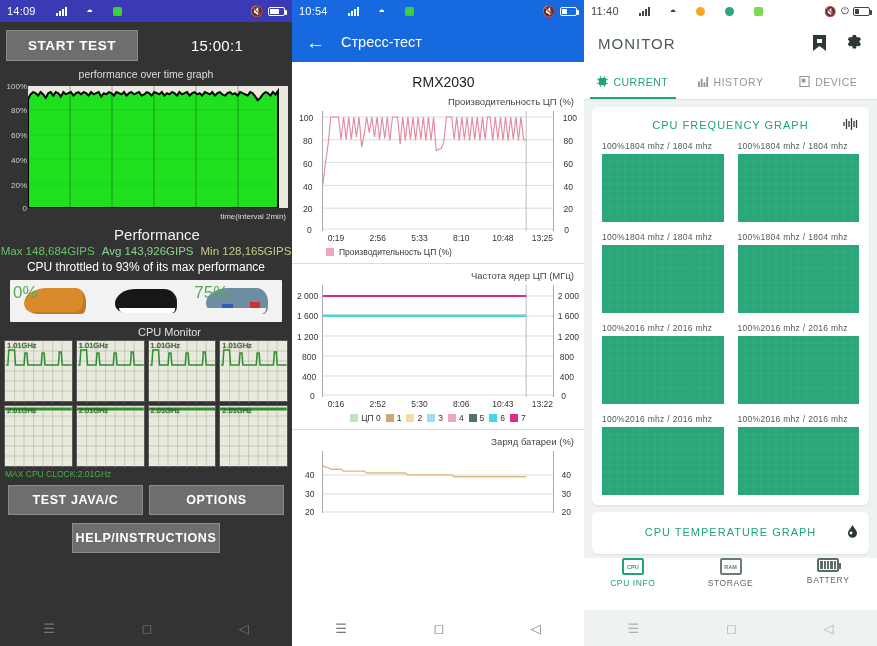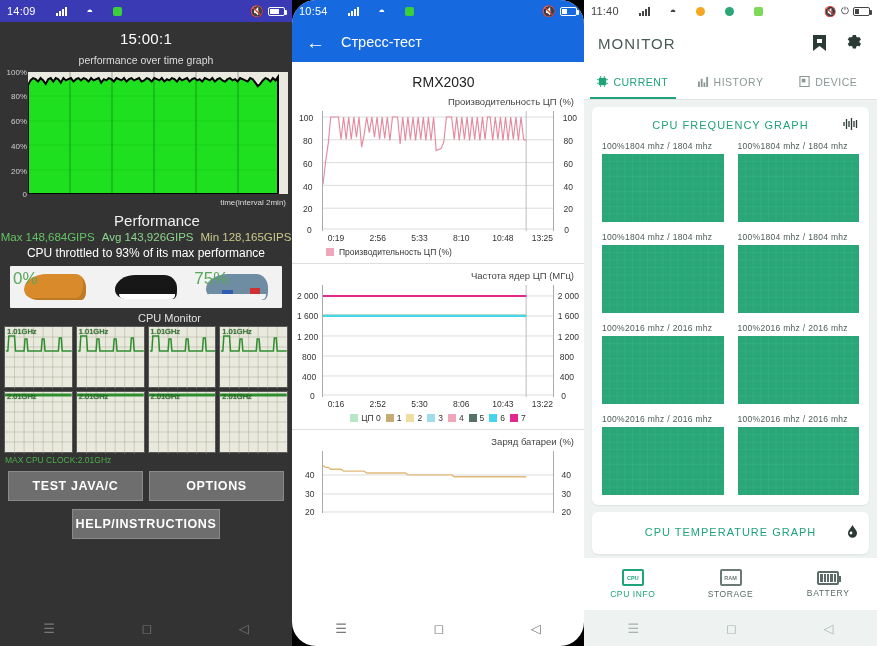--- a/index.html
+++ b/index.html
@@ -68,21 +68,21 @@
   .cpu-grid { margin: 2px 4px 0 4px; display:grid; grid-template-columns: repeat(4, 1fr); gap: 3px; }
   .cpu-cell { position: relative; height: 62px; background:#e9e9dd; border:1px solid #5a5a5a; }
   .cpu-cell .lbl { position:absolute; top:0px; left:2px; font-size:7.5px; color:#2f8f2f; z-index:3; text-shadow:0 0 1px #000;}
   .maxclock { font-size: 8.5px; color: #4cae4c; margin: 2px 0 0 5px; }
   .p1-btnrow { display:flex; gap: 6px; padding: 6px 8px 0 8px; }
   .p1-btnrow .btn-grey { flex: 1; font-size: 12.5px; }
   .p1-help { display:flex; justify-content:center; padding-top:8px; }
   .p1-help .btn-grey { width: 148px; font-size: 12.5px; }
 
   
-  .p2 { background: #fff; height: 646px; color: #222; border-radius: 24px; }
+  .p2 { background: #fff; height: 646px; color: #222; }
   .p2 .statusbar { background: #1769e0; color: #fff; }
   .p2-appbar { background:#1769e0; color:#fff; height: 40px; display:flex; align-items:center; gap: 16px; padding: 0 14px; }
   .p2-back { font-size: 19px; line-height:1; cursor:pointer; }
   .p2-title { font-size: 14.5px; text-align: center; }
   .p2-device { text-align:center; font-size: 14px; color: #222; padding: 12px 0 6px 0; margin-left: 11px; }
   .chart-cap { text-align:right; font-size: 9.5px; color: #444; padding-right: 10px; }
   .c2-wrap { position: relative; margin: 4px 4px 0 4px; }
   .c2-plot { position:relative; height: 120px; margin: 0 26px; border-left:1px solid #aaa; border-right:1px solid #aaa; }
   .c2-ylabel { position:absolute; font-size: 8.5px; color:#333; transform: translateY(-50%); }
   .c2-ylabel.l { left: 2px; } .c2-ylabel.r { right: 2px; }
@@ -107,21 +107,21 @@
   .p3-tab.active { color: #1fa37a; }
   .p3-tab.active:after{content:"";position:absolute;left:6px;right:6px;bottom:0;height:2.5px;background:#1fa37a;}
   .card { background:#fff; margin: 7px 8px 0 8px; border-radius: 6px; padding: 8px 10px 10px 10px; box-shadow: 0 1px 2px rgba(0,0,0,.07); }
   .card-head { display:flex; align-items:center; justify-content:center; position:relative; height:20px;}
   .card-title { font-size: 11px; letter-spacing: 1px; color:#1fa37a; }
   .card-head .ci { position:absolute; right:0; top:2px; }
   .freq-grid { display:grid; grid-template-columns: 1fr 1fr; gap: 10px 14px; margin-top:6px;}
   .freq-item .flabel { font-size: 8.5px; color:#4d5b57; letter-spacing: .3px; margin-bottom:3px; white-space:nowrap;}
   .freq-box { height: 68px; background:#2aa678; position:relative; overflow:hidden; }
   .p3-bottomnav { position:absolute; left:0; right:0; bottom: 36px; height: 52px; background:#fff; display:flex; }
-  .bn-item { flex:1; display:flex; flex-direction:column; align-items:center; justify-content:center; gap:3px; cursor:pointer;}
+  .bn-item { flex:1; display:flex; flex-direction:column; align-items:center; gap:3px; cursor:pointer;}
   .bn-label { font-size: 8.5px; letter-spacing:.6px; color:#5b6b66; }
   .chip { width:22px;height:17px;border:2px solid #1fa37a; border-radius:2px; display:flex;align-items:center;justify-content:center;font-size:5.5px;color:#1fa37a;font-weight:bold;position:relative;}
   .chip.grey { border-color:#6b7a75; color:#6b7a75; }
   .chip:before,.chip:after{content:"";position:absolute;left:3px;right:3px;height:2px;}
   .battico { width:22px;height:14px;border:2px solid #5b6b66;border-radius:2px;position:relative;display:flex;align-items:center;gap:1px;padding:0 1px;}
   .battico:after{content:"";position:absolute;right:-4px;top:3px;width:3px;height:6px;background:#5b6b66;}
   .battico i{flex:1;background:#5b6b66;height:8px;display:block;}
   .p3 .navbar span { color:#aab5b1; }
   svg { display:block; }
 </style>
@@ -143,20 +143,21 @@
     </div>
     <div class="sb-right">
       <span style="font-size:11px">🔇</span>
       <span class="battbox">
           <i style="width:9px"></i>
         </span>
     </div>
   </div>
 
   <div class="p1-top">
+    <div class="btn-grey start-test">START TEST</div>
     <div class="timer">15:00:1</div>
   </div>
 
   <div class="graph-title">performance over time graph</div>
 
   <div class="p1-chart">
     <div class="p1-yaxis">
       <span style="top:6px">100%</span>
       <span style="top:30px">80%</span>
       <span style="top:55px">60%</span>

